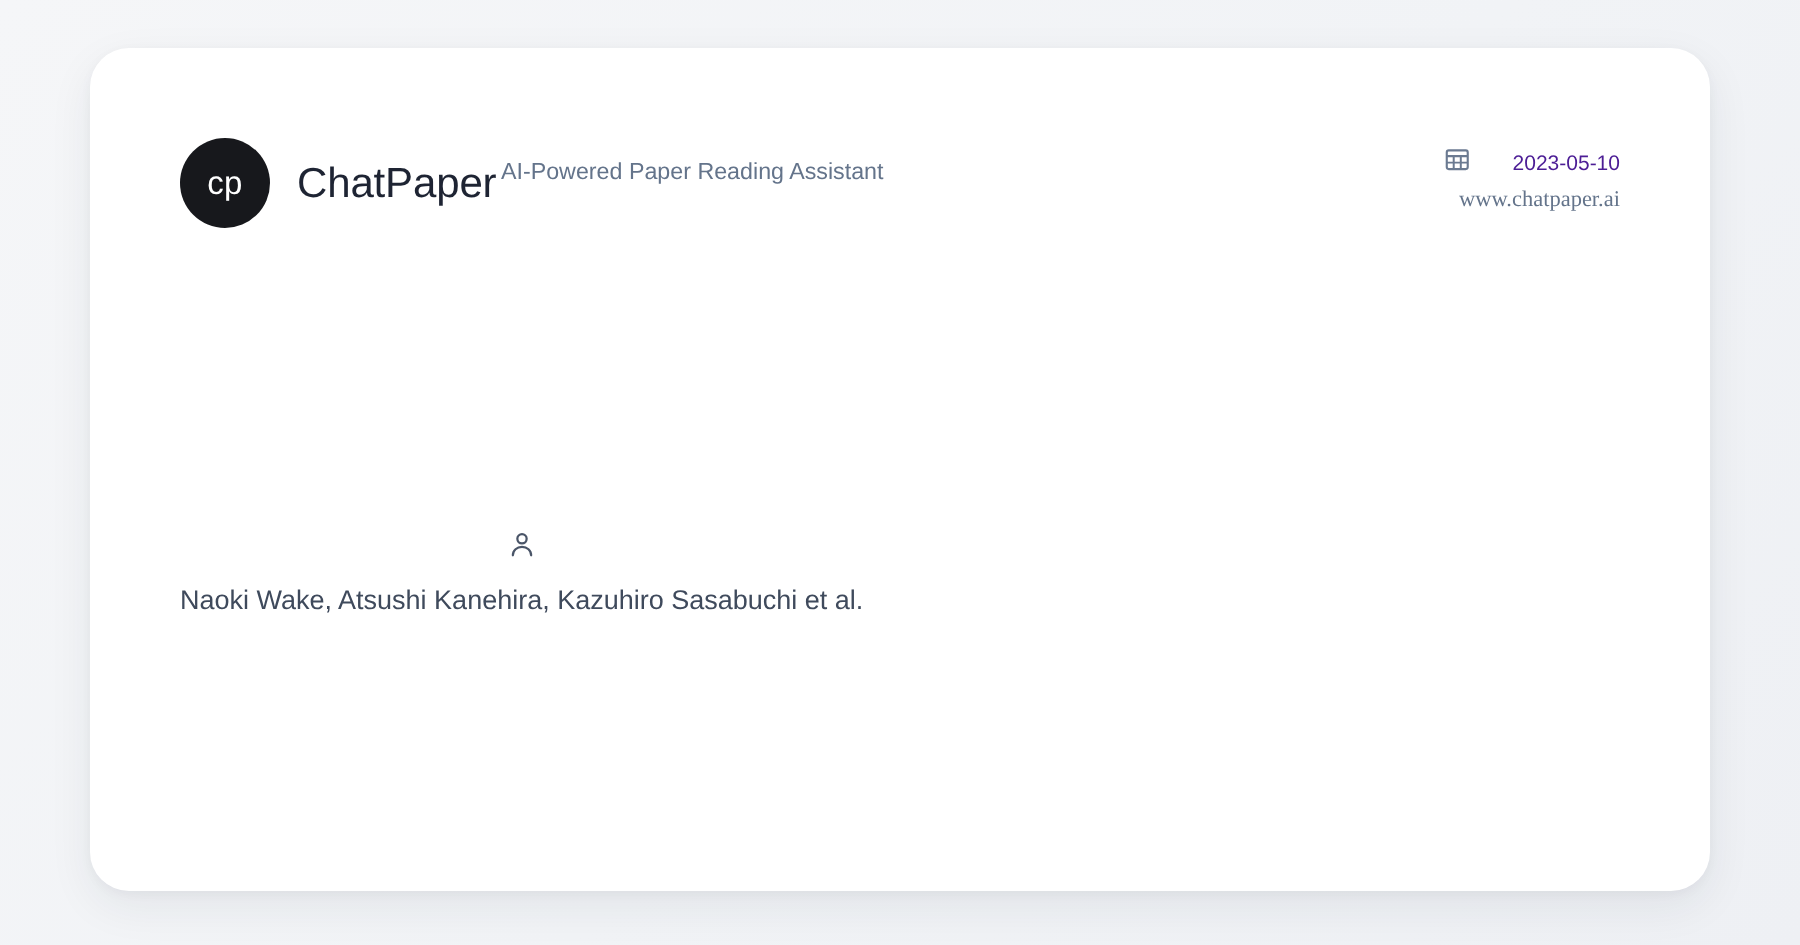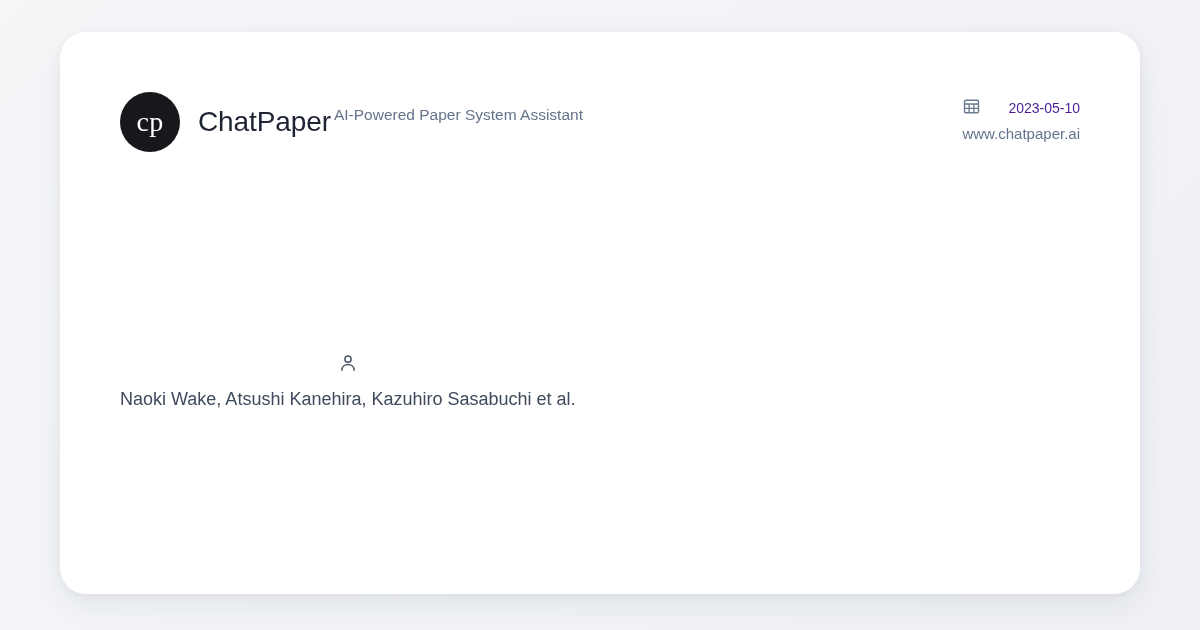--- a/index.html
+++ b/index.html
@@ -56,26 +56,25 @@
 
   .avatar {
     width: 60px;
     height: 60px;
     border-radius: 50%;
     background: #17181c;
     color: #ffffff;
     display: flex;
     align-items: center;
     justify-content: center;
-    font-size: 28px;
+    font-size: 22px;
     font-weight: 400;
     letter-spacing: 0.2px;
     line-height: 1;
     flex: 0 0 auto;
-    font-family: Liberation Serif, serif;
   }
 
   .brand-text {
     display: flex;
     flex-direction: row;
     gap: 3px;
   }
 
   .brand-name {
     font-size: 28px;
@@ -107,20 +106,21 @@
     gap: 28px;
     font-size: 14px;
     color: #4c1d95;
     line-height: 1;
   }
 
   .meta-site {
     font-size: 15px;
     color: #64748b;
     line-height: 1;
+    font-family: Liberation Serif, serif;
   }
 
   .icon-calendar { flex: 0 0 auto; display: block; }
 
   
   .paper-title {
     position: absolute;
     left: 60px;
     top: 168px;
     width: 860px;
@@ -155,21 +155,21 @@
 <div class="page">
 
   <div class="card">
 
     <div class="card-header">
 
       <div class="brand">
         <div class="avatar">cp</div>
         <div class="brand-text">
           <div class="brand-name">ChatPaper</div>
-          <div class="brand-tagline">AI-Powered Paper System Assistant</div>
+          <div class="brand-tagline">AI-Powered Paper Reading Assistant</div>
         </div>
       </div>
 
       <div class="meta">
         <div class="meta-date">
           <span class="icon-calendar">
             <svg width="17" height="17" viewBox="0 0 18 18" fill="none" xmlns="http://www.w3.org/2000/svg" aria-hidden="true">
               <rect x="1.6" y="2.4" width="14.8" height="13.2" rx="1.4" stroke="#6b7a91" stroke-width="1.5"></rect>
               <line x1="1.6" y1="6.4" x2="16.4" y2="6.4" stroke="#6b7a91" stroke-width="1.5"></line>
               <line x1="6.5" y1="6.4" x2="6.5" y2="15.6" stroke="#6b7a91" stroke-width="1.4"></line>

